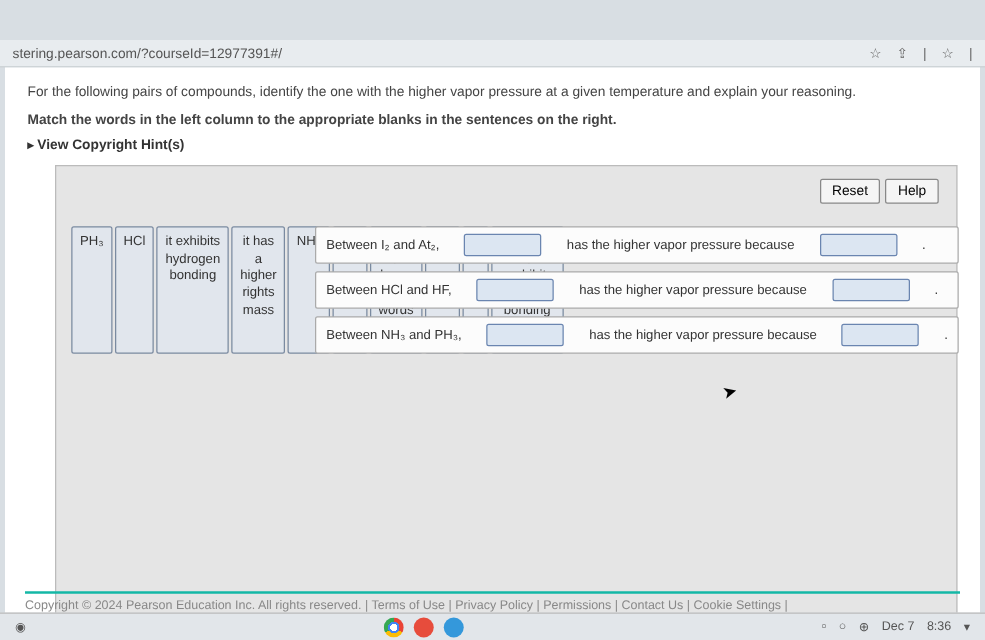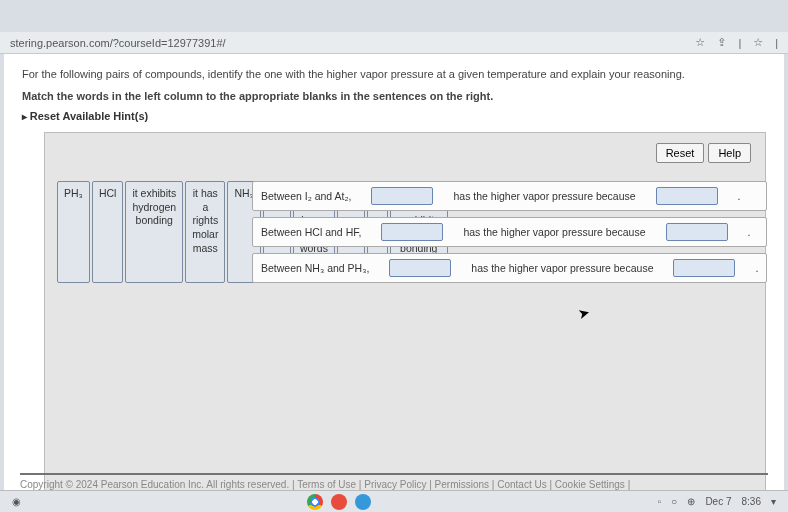--- a/index.html
+++ b/index.html
@@ -122,21 +122,21 @@
       color: #000;
       transform: rotate(-15deg);
     }
     .footer {
       position: absolute;
       bottom: 22px;
       left: 20px;
       right: 20px;
       font-size: 10px;
       color: #888;
-      border-top: 2px solid #737373;
+      border-top: 2px solid #14b8a6;
       padding-top: 4px;
       white-space: nowrap;
       overflow: hidden;
     }
     .taskbar {
       position: absolute;
       bottom: 0;
       left: 0;
       right: 0;
       height: 22px;
@@ -167,35 +167,35 @@
     <span>|</span>
     <span>☆</span>
     <span>|</span>
   </div>
 </div>
 
 <div class="content-area">
   <div class="question-intro">For the following pairs of compounds, identify the one with the higher vapor pressure at a given temperature and explain your reasoning.</div>
   <div class="question-intro question-bold">Match the words in the left column to the appropriate blanks in the sentences on the right.</div>
   <div class="hints-toggle">
-    <span>Reset Available Hint(s)</span>
+    <span>View Copyright Hint(s)</span>
   </div>
 
   <div class="activity-panel">
     <div class="top-buttons">
       <button class="btn">Reset</button>
       <button class="btn">Help</button>
     </div>
 
     <div class="main-row">
       <div class="tiles-col">
         <div class="tile">PH₃</div>
         <div class="tile">HCl</div>
         <div class="tile">it exhibits hydrogen bonding</div>
-        <div class="tile">it has a rights molar mass</div>
+        <div class="tile">it has a higher rights mass</div>
         <div class="tile">NH₃</div>
         <div class="tile">At₂</div>
         <div class="tile">it has a lower molar words</div>
         <div class="tile">HF</div>
         <div class="tile">I₂</div>
         <div class="tile">it does not exhibit hydrogen bonding</div>
       </div>
 
       <div class="sentences-col">
         <div class="sentence-row">

